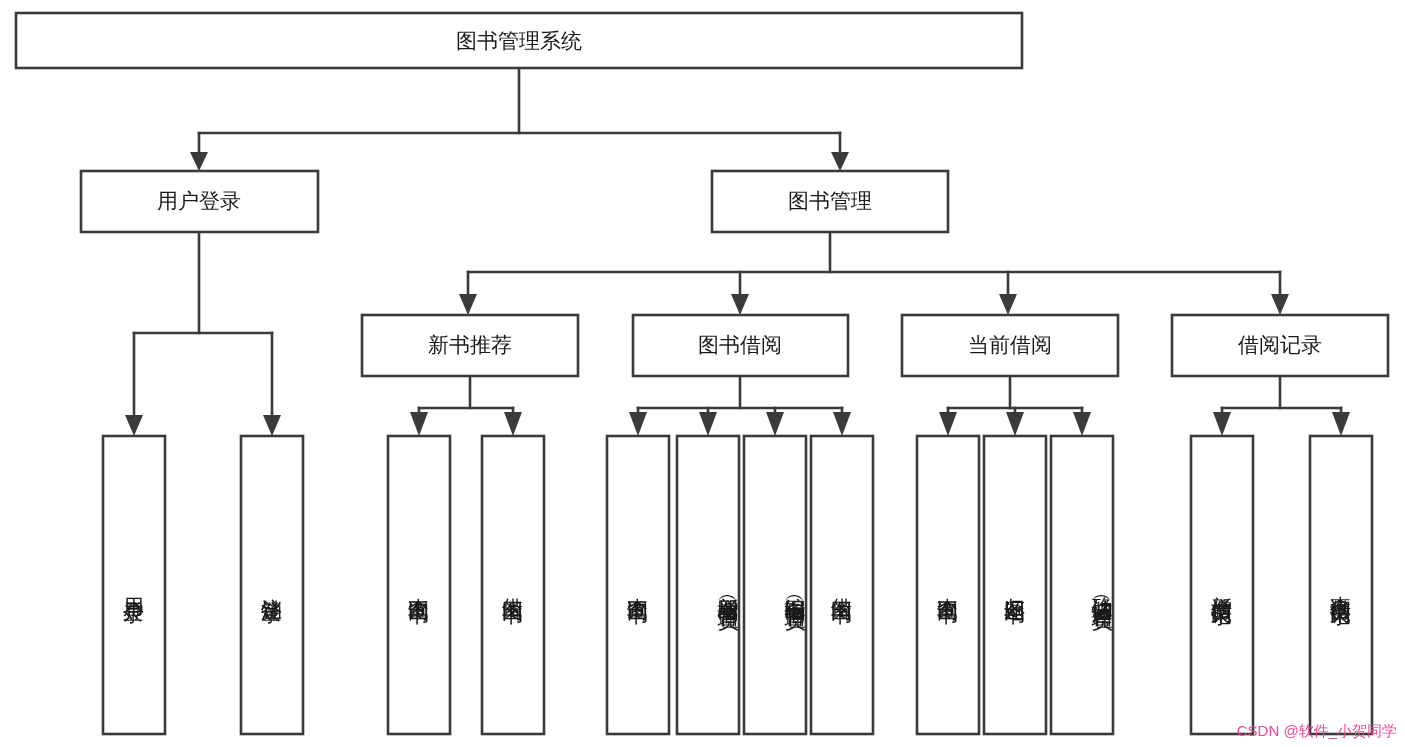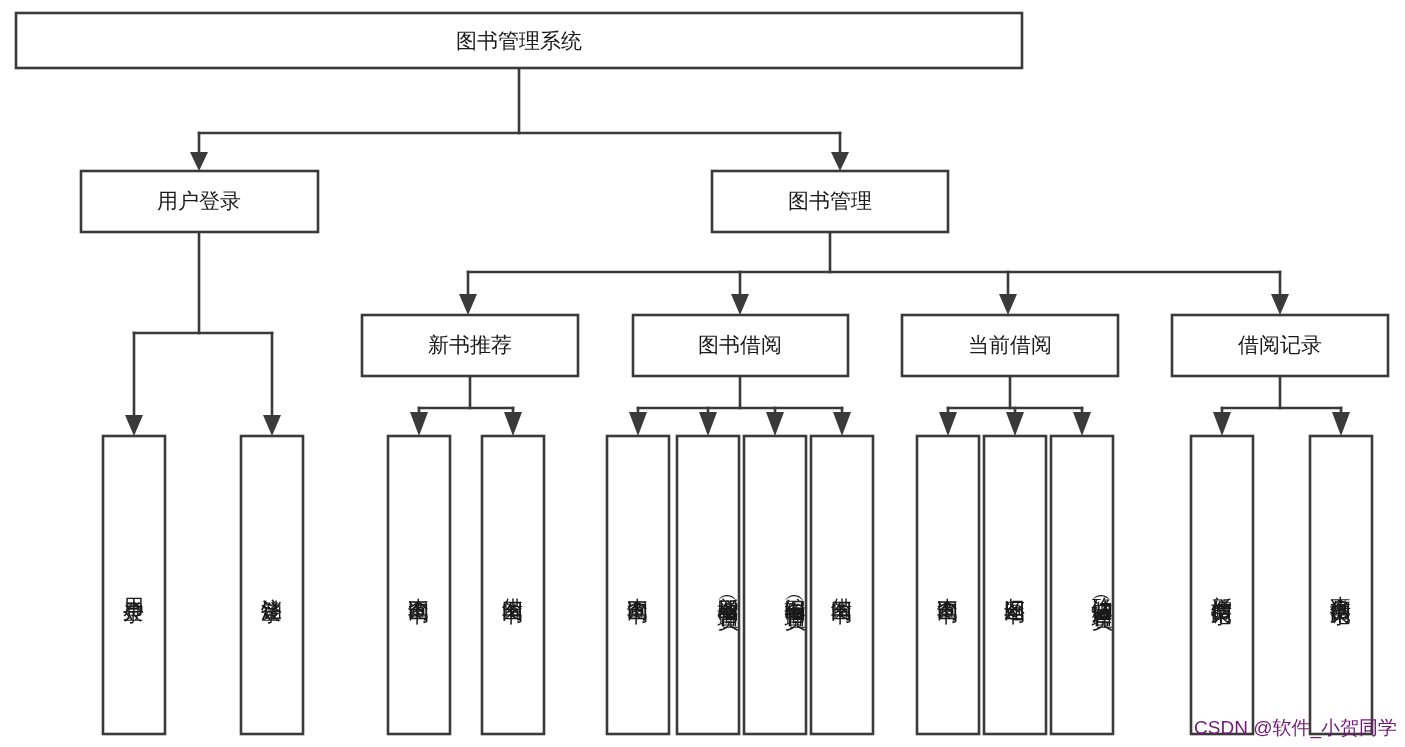--- a/index.html
+++ b/index.html
@@ -61,22 +61,22 @@
     align-items: center;
     justify-content: center;
     white-space: nowrap;
     pointer-events: none;
   }
   .watermark {
     position: absolute;
     right: 8px;
     bottom: 6px;
     font-family: "Liberation Sans", "DejaVu Sans", sans-serif;
-    font-size: 19px;
-    color: #701a75;
+    font-size: 15px;
+    color: #ec4899;
     white-space: nowrap;
   }
 </style>
 </head>
 <body>
 
 <div id="diagram-root">
 
   <svg class="diagram" viewBox="0 0 1405 747">
 

